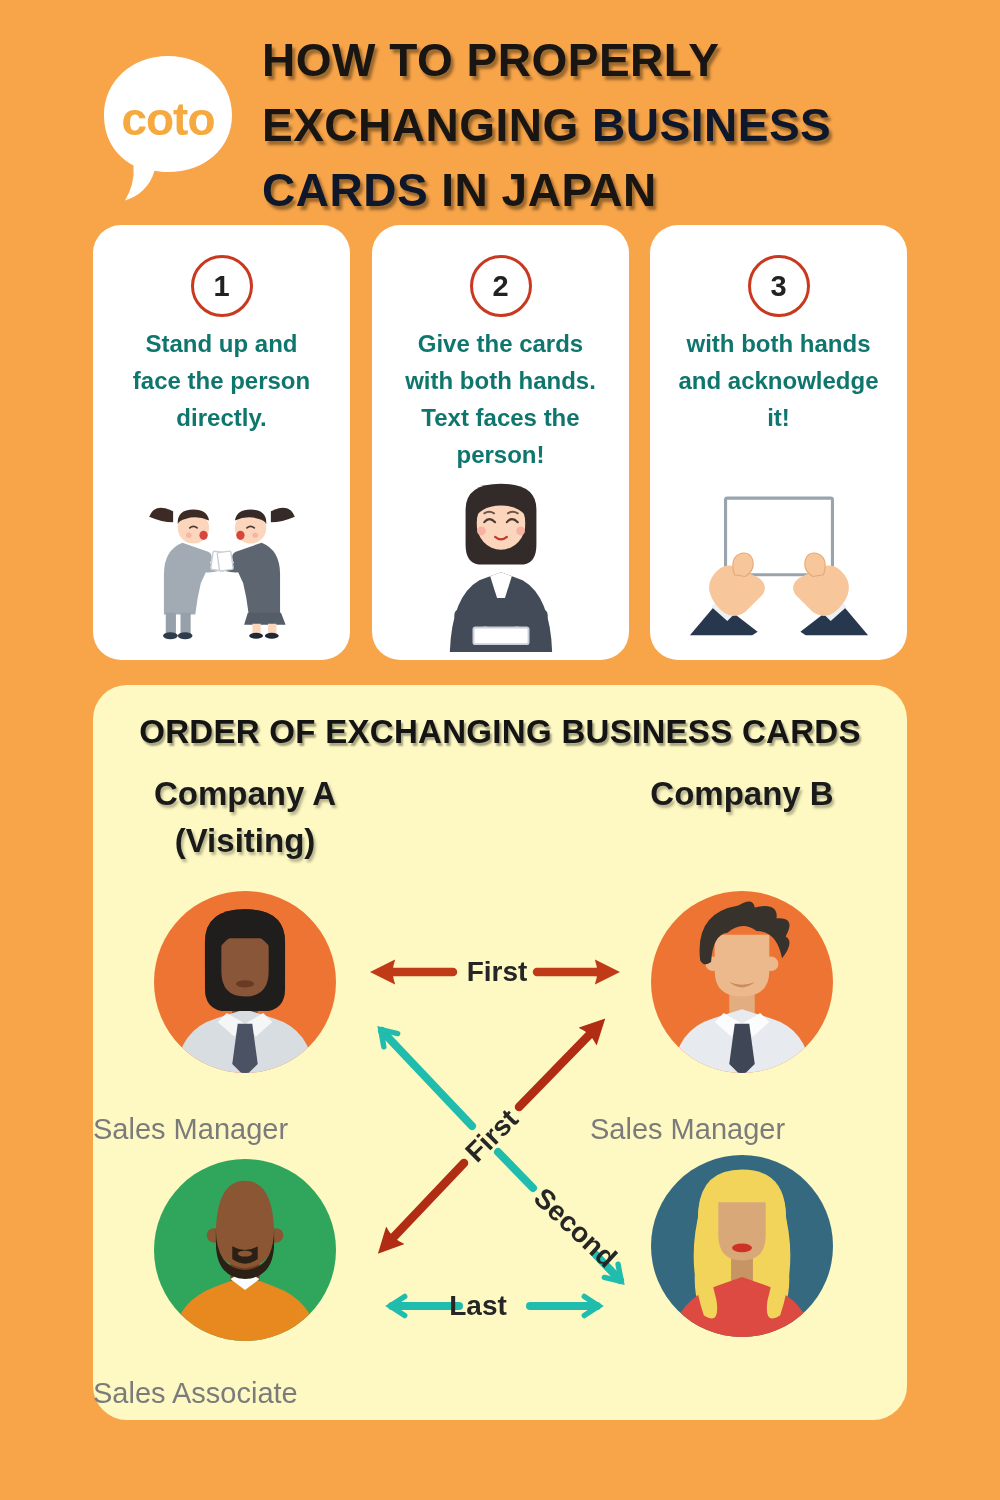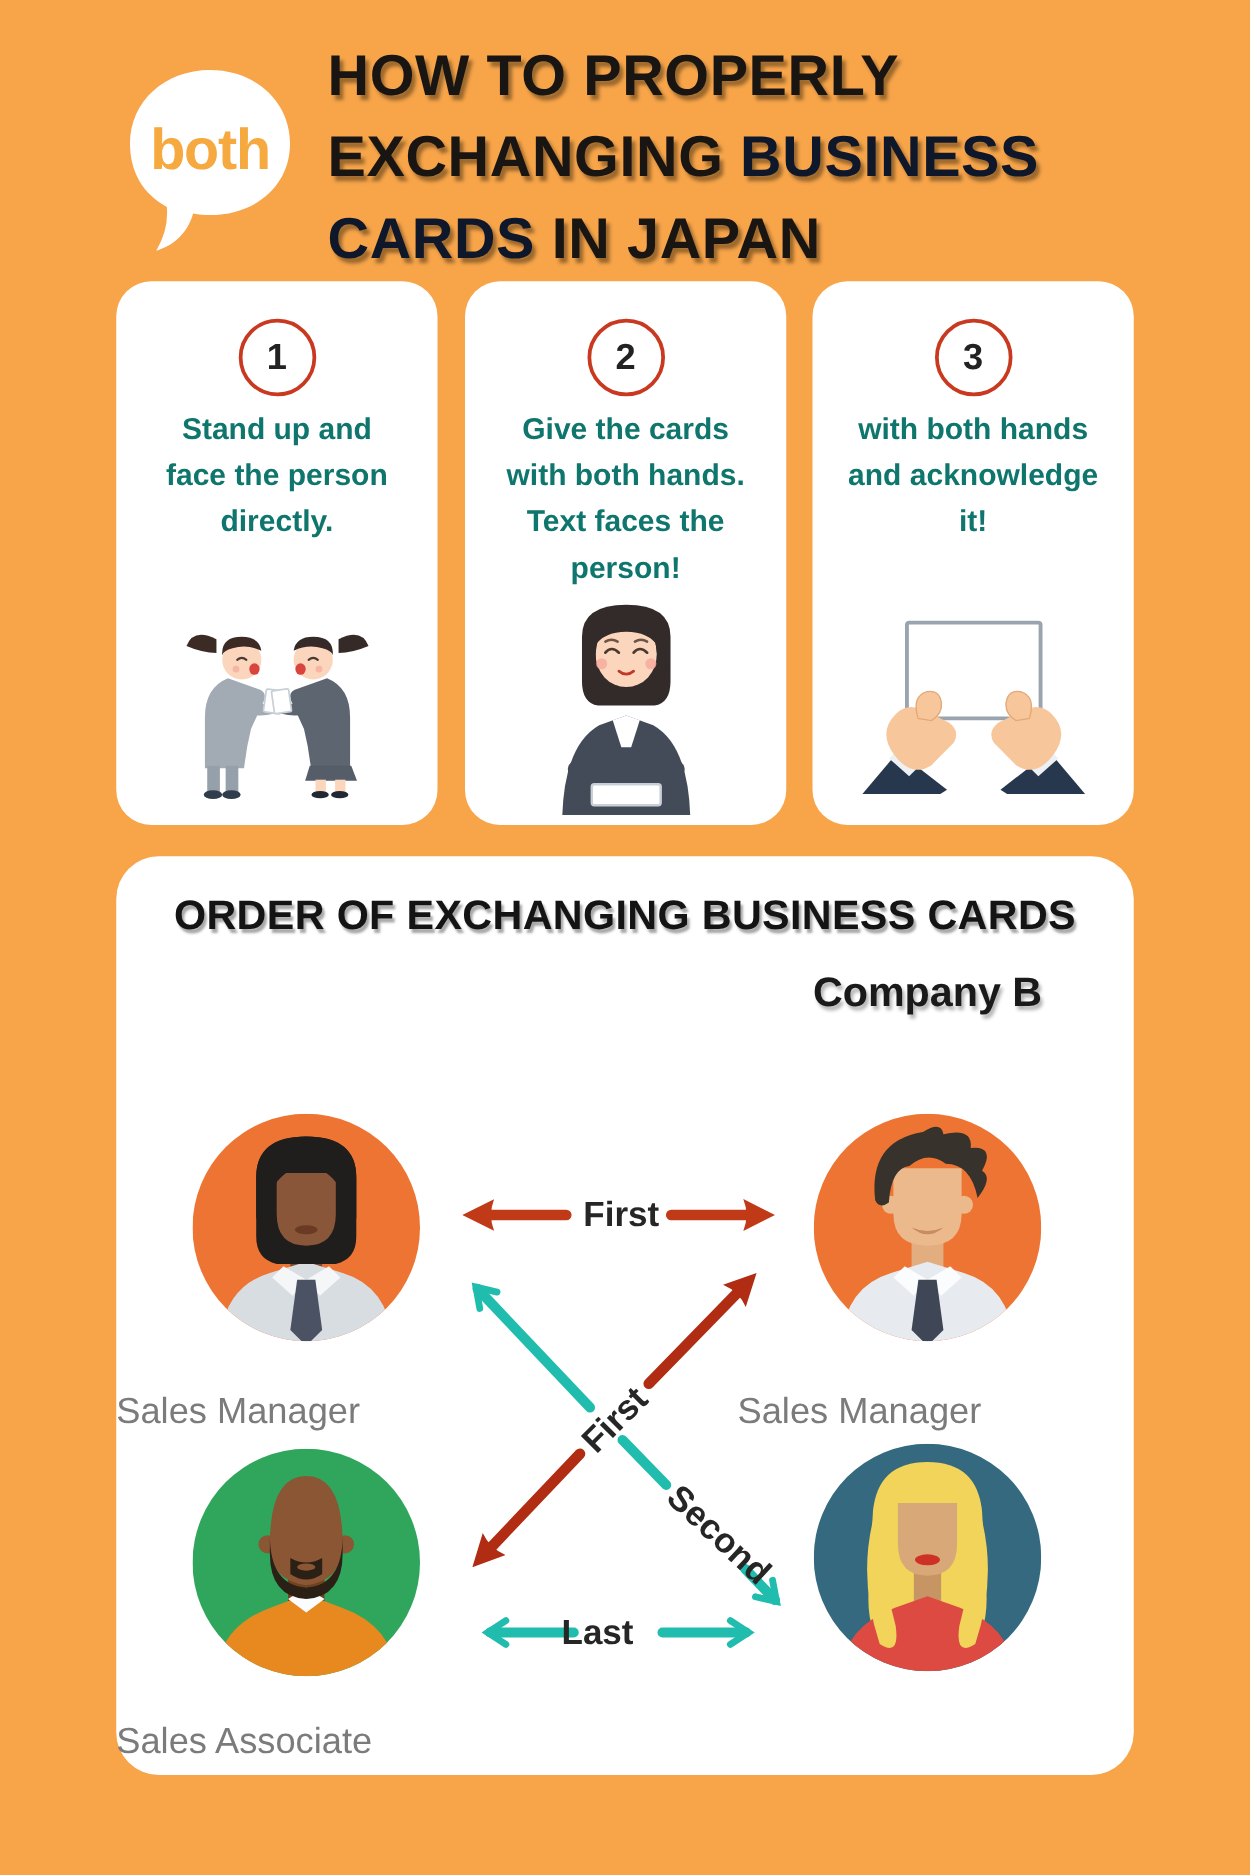--- a/index.html
+++ b/index.html
@@ -34,21 +34,21 @@
   }
   .step-text{
     position:absolute;top:100px;left:8px;right:8px;text-align:center;
     font-size:24px;line-height:37px;font-weight:bold;color:#0f766e;
   }
   .illus{position:absolute;left:50%;transform:translateX(-50%);}
   .illus.i1{bottom:12px;} .illus.i2{bottom:8px;} .illus.i3{bottom:22px;}
   
   .panel{
     position:absolute;left:93px;top:685px;width:814px;height:735px;
-    background:#ffffff;border-radius:34px;
+    background:#fef9c3;border-radius:34px;
   }
   .panel-title{
     position:absolute;top:28px;left:0;right:0;text-align:center;
     font-size:33px;font-weight:800;color:#141414;letter-spacing:.3px;
     text-shadow:2px 3px 2px rgba(0,0,0,.35);
   }
   .company{
     position:absolute;top:85px;width:290px;text-align:center;
     font-size:33px;font-weight:800;line-height:47px;color:#1A1A1A;
     text-shadow:2px 3px 3px rgba(0,0,0,.3);
@@ -73,21 +73,21 @@
 </style>
 </head>
 <body>
 
 <div class="poster">
 
   <svg class="logo-bubble" viewBox="0 0 140 154">
     <path d="M70,6 C106,6 134,31 134,65 C134,99 106,122 70,122 C66,122 61,121.6 56.5,120.8
              C52,137 40,147 27,150.5 Q37,134 35.5,115.5 C16,105 6,87 6,65 C6,31 34,6 70,6 Z" fill="#FFFFFF"></path>
   </svg>
-  <div class="logo-text">both</div>
+  <div class="logo-text">coto</div>
 
   <div class="title">
     <div>HOW TO PROPERLY</div>
     <div><span>EXCHANGING</span> <span class="lite">BUSINESS</span></div>
     <div><span class="lite">CARDS</span> <span>IN JAPAN</span></div>
   </div>
 
   <div class="step-card c1">
     <div class="badge">
         <span>1</span>
@@ -186,20 +186,24 @@
         <path d="M38,124 Q24,104 40,88 Q50,78 64,84 L88,96 Q98,104 92,114 L72,134 Q54,146 38,124 Z" fill="#F7C79B"></path>
         <path d="M60,92 Q54,72 68,68 Q79,66 81,78 Q82,88 72,94 Z" fill="#F7C79B" stroke="#E3A878" stroke-width="1.2"></path>
       </g>
       <use href="#lh3" transform="translate(220,0) scale(-1,1)"></use>
     </svg>
   </div>
 
   <div class="panel">
     <div class="panel-title">ORDER OF EXCHANGING BUSINESS CARDS</div>
 
+    <div class="company a">
+      <div>Company A</div>
+      <div>(Visiting)</div>
+    </div>
     <div class="company b">Company B</div>
 
     <svg class="avatar a-top" viewBox="0 0 100 100">
       <clipPath id="av1">
           <circle cx="50" cy="50" r="50"></circle>
         </clipPath>
       <circle cx="50" cy="50" r="50" fill="#EE7433"></circle>
       <g clip-path="url(#av1)">
         <rect x="43" y="50" width="14" height="20" fill="#7C4B2F"></rect>
         <path d="M12,100 Q14,76 34,70 L50,65 L66,70 Q86,76 88,100 Z" fill="#D8DDE2"></path>

